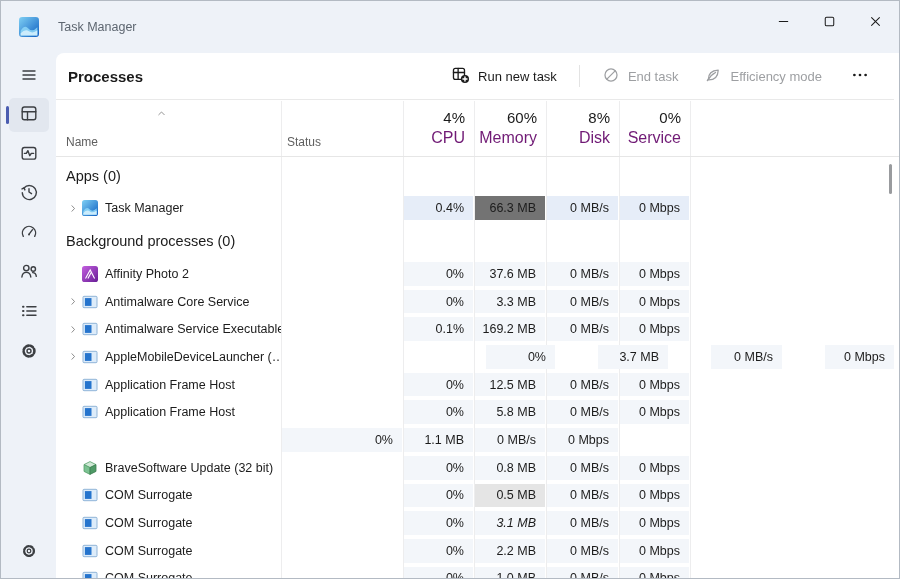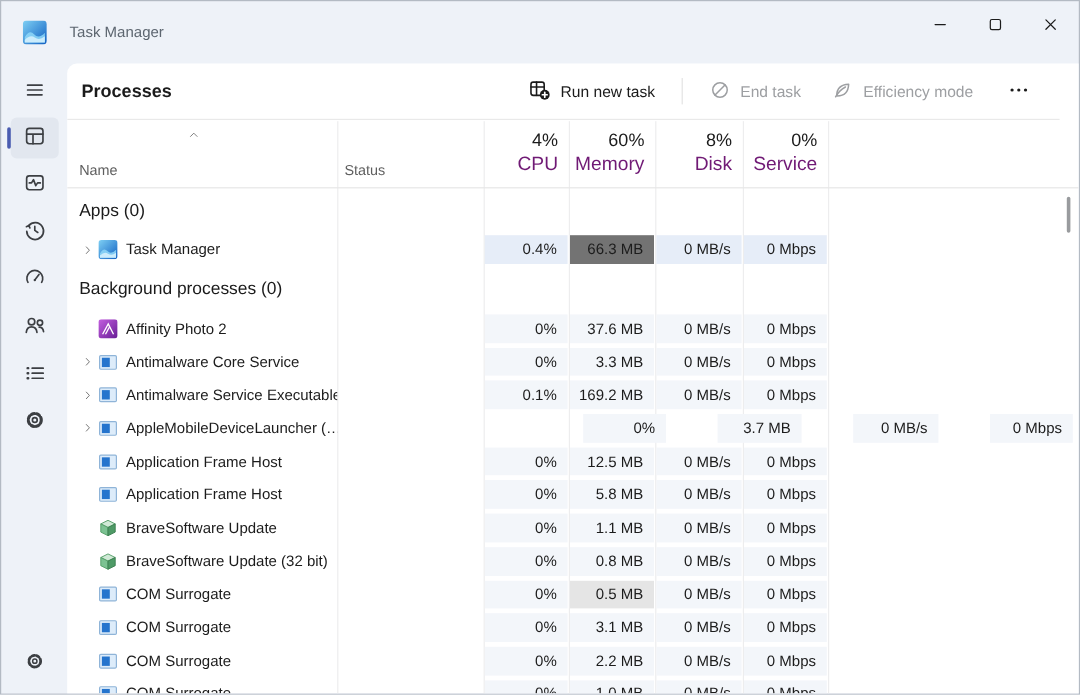--- a/index.html
+++ b/index.html
@@ -27,21 +27,21 @@
   .nav-item{position:absolute;left:8px;width:40px;height:34px;border-radius:5px;display:flex;
             align-items:center;justify-content:center;color:#3c3f43;}
   .nav-item.selected{background:#e2e7ef;}
   .nav-accent{position:absolute;left:-3px;top:8px;width:3px;height:18px;border-radius:2px;}
   .settings-item{position:absolute;left:8px;bottom:8px;width:40px;height:34px;border-radius:5px;
                  display:flex;align-items:center;justify-content:center;color:#3c3f43;}
 
   
   .panel{position:absolute;left:55px;top:52px;right:0;bottom:0;background:#ffffff;
          border-top-left-radius:8px;overflow:hidden;}
-  .panel-head{position:absolute;left:0;top:0;right:16px;height:46px;border-bottom:1px solid #e9e9e9;text-decoration:underline;}
+  .panel-head{position:absolute;left:0;top:0;right:5px;height:46px;border-bottom:1px solid #e9e9e9;text-decoration:underline;}
   .page-title{position:absolute;left:12px;top:0;height:46px;display:flex;align-items:center;
               font-size:15px;font-weight:700;color:#1b1b1b;}
   .toolbar{position:absolute;right:14px;top:0;height:46px;display:flex;align-items:center;gap:10px;}
   .tb-btn{display:flex;align-items:center;gap:8px;font-size:13px;padding:5px 8px;border-radius:4px;
           color:#1b1b1b;white-space:nowrap;background:transparent;border:none;
           font-family:"Liberation Sans",sans-serif;}
   .tb-btn.disabled{color:#9d9fa2;}
   .tb-sep{width:1px;height:22px;background:#e3e3e3;margin:0 4px;}
   .tb-more{padding:5px 10px;}
 
@@ -447,55 +447,44 @@
             <div class="bg" style="background: rgb(243, 246, 250);">5.8 MB</div>
           </div>
           <div class="cell-val">
             <div class="bg" style="background: rgb(243, 246, 250);">0 MB/s</div>
           </div>
           <div class="cell-val">
             <div class="bg" style="background: rgb(243, 246, 250);">0 Mbps</div>
           </div>
         </div>
         <div class="row" style="height: 27.7px;">
+          <div></div>
+          <div class="cell-val">
+            <div class="bg" style="background: rgb(243, 246, 250);">0%</div>
+          </div>
+          <div class="cell-val">
+            <div class="bg" style="background: rgb(243, 246, 250);">1.1 MB</div>
+          </div>
+          <div class="cell-val">
+            <div class="bg" style="background: rgb(243, 246, 250);">0 MB/s</div>
+          </div>
+          <div class="cell-val">
+            <div class="bg" style="background: rgb(243, 246, 250);">0 Mbps</div>
+          </div>
+        </div>
+        <div class="row" style="height: 27.7px;">
           <div class="cell-name">
             <span class="chev"></span>
       <span class="p-icon">
               <svg width="16" height="16" viewBox="0 0 16 16">
                 <polygon points="8,1.6 14,4.6 8,7.6 2,4.6" fill="#d0e9d6" stroke="#57a06b" stroke-width=".8"></polygon>
                 <polygon points="2,4.6 8,7.6 8,14.4 2,11.4" fill="#7cc292" stroke="#57a06b" stroke-width=".8"></polygon>
                 <polygon points="14,4.6 8,7.6 8,14.4 14,11.4" fill="#4e9a66" stroke="#3d7f52" stroke-width=".8"></polygon>
               </svg>
             </span>
-      <span class="name-txt">BraveSoftware Update</span>
-          </div>
-          <div></div>
-          <div class="cell-val">
-            <div class="bg" style="background: rgb(243, 246, 250);">0%</div>
-          </div>
-          <div class="cell-val">
-            <div class="bg" style="background: rgb(243, 246, 250);">1.1 MB</div>
-          </div>
-          <div class="cell-val">
-            <div class="bg" style="background: rgb(243, 246, 250);">0 MB/s</div>
-          </div>
-          <div class="cell-val">
-            <div class="bg" style="background: rgb(243, 246, 250);">0 Mbps</div>
-          </div>
-        </div>
-        <div class="row" style="height: 27.7px;">
-          <div class="cell-name">
-            <span class="chev"></span>
-      <span class="p-icon">
-              <svg width="16" height="16" viewBox="0 0 16 16">
-                <polygon points="8,1.6 14,4.6 8,7.6 2,4.6" fill="#d0e9d6" stroke="#57a06b" stroke-width=".8"></polygon>
-                <polygon points="2,4.6 8,7.6 8,14.4 2,11.4" fill="#7cc292" stroke="#57a06b" stroke-width=".8"></polygon>
-                <polygon points="14,4.6 8,7.6 8,14.4 14,11.4" fill="#4e9a66" stroke="#3d7f52" stroke-width=".8"></polygon>
-              </svg>
-            </span>
       <span class="name-txt">BraveSoftware Update (32 bit)</span>
           </div>
           <div></div>
           <div class="cell-val">
             <div class="bg" style="background: rgb(243, 246, 250);">0%</div>
           </div>
           <div class="cell-val">
             <div class="bg" style="background: rgb(243, 246, 250);">0.8 MB</div>
           </div>
           <div class="cell-val">
@@ -539,21 +528,21 @@
                 <rect x="2.9" y="4.1" width="6.6" height="7.8" fill="#2574cd"></rect>
               </svg>
             </span>
       <span class="name-txt">COM Surrogate</span>
           </div>
           <div></div>
           <div class="cell-val">
             <div class="bg" style="background: rgb(243, 246, 250);">0%</div>
           </div>
           <div class="cell-val">
-            <div class="bg" style="background: rgb(243, 246, 250);">3.1 MB</div>
+            <div class="bg" style="background: rgb(243, 246, 250); font-style: italic;">3.1 MB</div>
           </div>
           <div class="cell-val">
             <div class="bg" style="background: rgb(243, 246, 250);">0 MB/s</div>
           </div>
           <div class="cell-val">
             <div class="bg" style="background: rgb(243, 246, 250);">0 Mbps</div>
           </div>
         </div>
         <div class="row" style="height: 27.7px;">
           <div class="cell-name">

